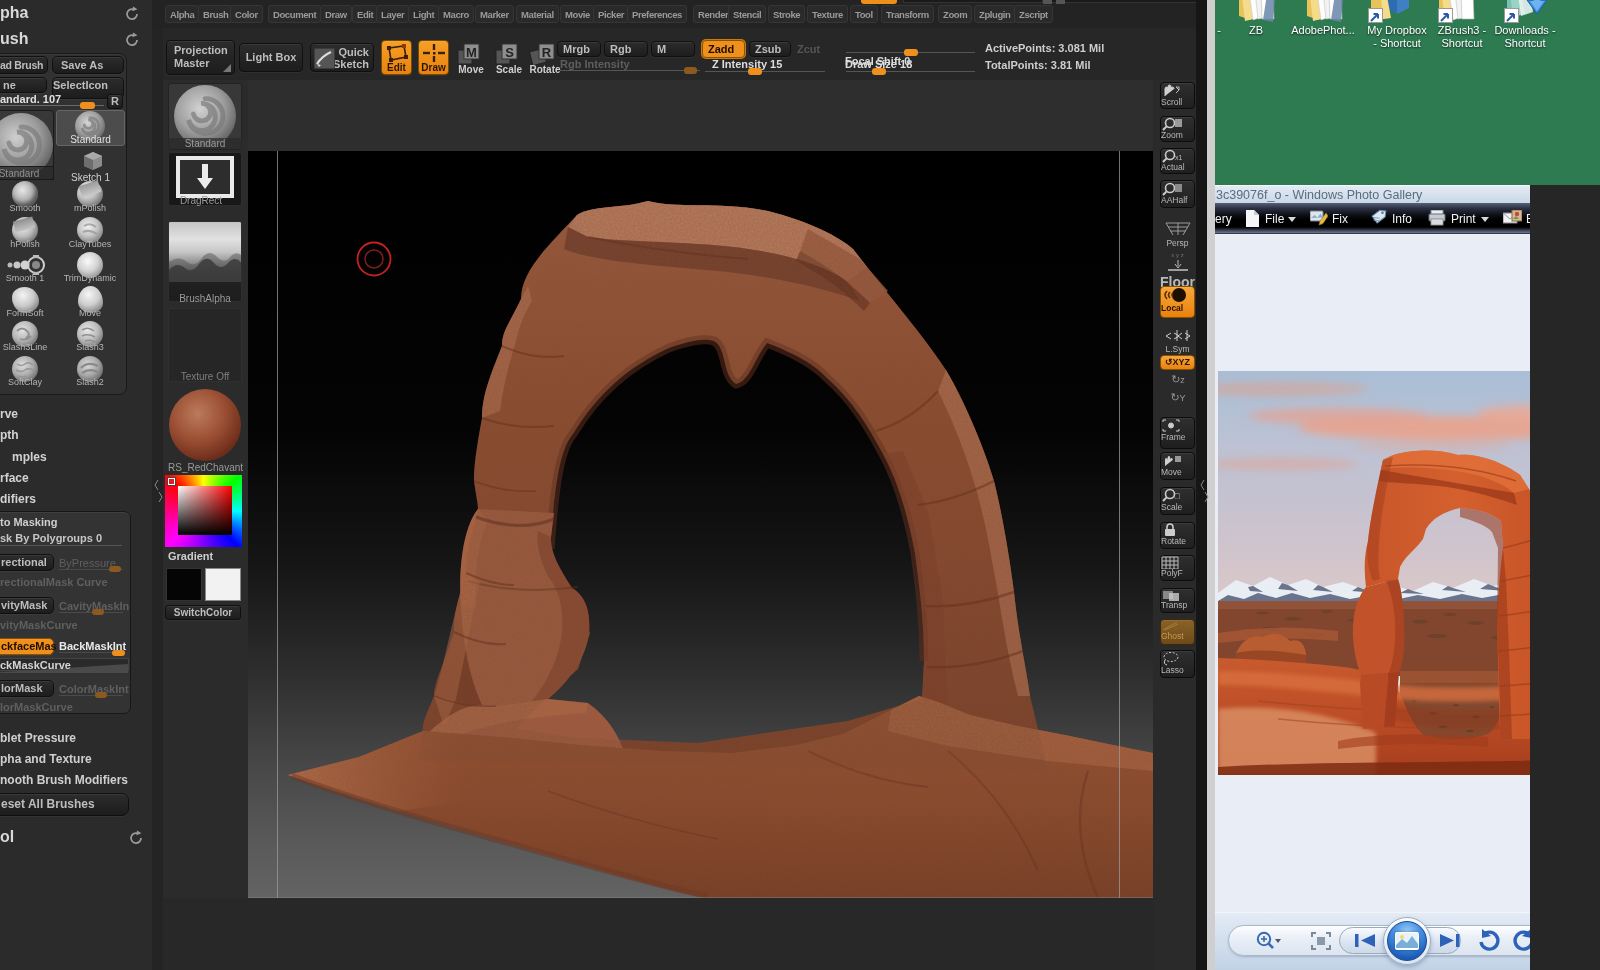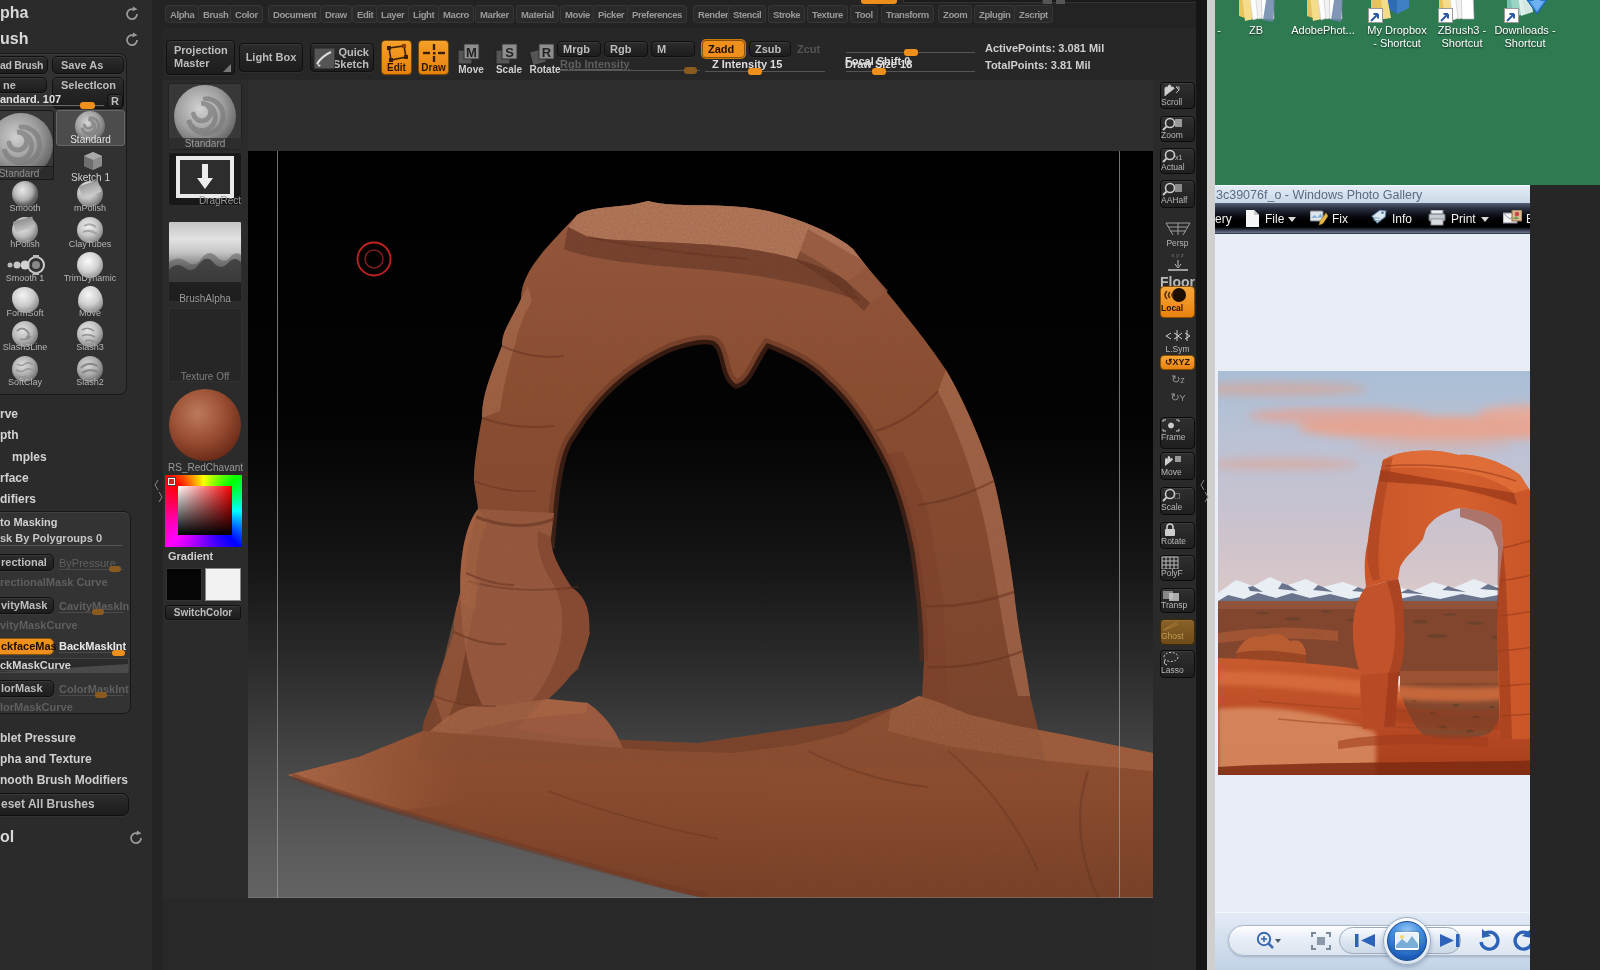--- a/index.html
+++ b/index.html
@@ -103,21 +103,21 @@
           <rect x="11" y="2" width="15" height="15" fill="#8e8e8e" stroke="#333"></rect>
           <text x="18.5" y="14.5" font-size="13" font-weight="bold" fill="#222" text-anchor="middle">R</text>
         </svg>
       <div class="blab" style="left:0;top:22px;width:34px;color:#cfcfcf;font-size:10px;font-weight:bold;">Rotate</div></div>
     <div class="zbtn" style="left:557px;top:41px;width:44px;height:16px;line-height:15px;padding-left:5px;">Mrgb</div>
     <div class="zbtn" style="left:604px;top:41px;width:44px;height:16px;line-height:15px;padding-left:5px;">Rgb</div>
     <div class="zbtn" style="left:651px;top:41px;width:44px;height:16px;line-height:15px;padding-left:5px;">M</div>
     <div class="zbtn" style="left:702px;top:40px;width:43px;height:18px;line-height:16px;background:#ef8f1c;border-color:#8a5200;color:#1c0e00;padding-left:5px;box-shadow:0 0 0 1px #c87b10;">Zadd</div>
     <div class="zbtn" style="left:749px;top:41px;width:42px;height:16px;line-height:15px;padding-left:5px;">Zsub</div>
     <div class="abs" style="left:797px;top:43px;color:#555;font-weight:bold;font-size:11px;">Zcut</div>
-    <div class="abs gray" style="left:560px;top:58px;font-weight:bold;font-size:11px;text-decoration:underline;">Rgb Intensity</div>
+    <div class="abs gray" style="left:560px;top:58px;font-weight:bold;font-size:11px;">Rgb Intensity</div>
     <div class="abs" style="left:560px;top:70px;width:140px;height:1px;background:#555;"></div>
     <div class="abs" style="left:684px;top:67px;width:13px;height:7px;background:#8a5a1e;border-radius:3px;"></div>
     <div class="abs" style="left:712px;top:58px;color:#ddd;font-weight:bold;font-size:11px;">Z Intensity 15</div>
     <div class="abs" style="left:705px;top:71px;width:120px;height:1px;background:#555;"></div>
     <div class="abs" style="left:748px;top:68px;width:14px;height:7px;background:#ef8f1c;border-radius:3px;"></div>
     <div class="abs" style="left:845px;top:39px;color:#ddd;font-weight:bold;font-size:11px;margin-top:16px;">Focal Shift 0</div>
     <div class="abs" style="left:846px;top:52px;width:129px;height:1px;background:#555;"></div>
     <div class="abs" style="left:904px;top:49px;width:14px;height:7px;background:#ef8f1c;border-radius:3px;"></div>
     <div class="abs" style="left:845px;top:58px;color:#ddd;font-weight:bold;font-size:11px;">Draw Size 18</div>
     <div class="abs" style="left:846px;top:71px;width:129px;height:1px;background:#555;"></div>
@@ -134,21 +134,21 @@
         <path d="M9 0.5 l4.5 2.8 -5 2z" fill="#9a9a9a"></path>
       </svg>
     <div class="abs" style="left:0;top:30px;color:#d8d8d8;font-size:16px;font-weight:bold;">ush</div>
     <svg class="abs" style="left:124px;top:32px;" width="16" height="16" viewBox="0 0 16 16">
         <path d="M13 8 A5 5 0 1 1 9.5 3.3" stroke="#9a9a9a" stroke-width="1.8" fill="none"></path>
         <path d="M9 0.5 l4.5 2.8 -5 2z" fill="#9a9a9a"></path>
       </svg>
     <div class="zbtn" style="left:-10px;top:56px;width:58px;height:18px;line-height:16px;padding-left:9px;border-radius:5px;font-size:10.5px;letter-spacing:-0.3px;">ad Brush</div>
     <div class="zbtn" style="left:52px;top:56px;width:72px;height:18px;line-height:16px;padding-left:8px;border-radius:5px;">Save As</div>
     <div class="zbtn" style="left:-10px;top:77px;width:57px;height:16px;line-height:14px;padding-left:12px;border-radius:5px;">ne</div>
-    <div class="zbtn" style="left:52px;top:77px;width:72px;height:32px;line-height:14px;padding-left:8px;border-radius:5px;">SelectIcon</div>
+    <div class="zbtn" style="left:52px;top:77px;width:72px;height:22px;line-height:14px;border-radius:5px;">SelectIcon</div>
     <div class="abs" style="left:0;top:93px;color:#e0e0e0;font-size:11px;font-weight:bold;">andard. 107</div>
     <div class="abs" style="left:0;top:105px;width:104px;height:1px;background:#6a6a6a;"></div>
     <div class="abs" style="left:80px;top:102px;width:15px;height:7px;background:#ef8f1c;border-radius:3px;"></div>
     <div class="zbtn" style="left:107px;top:94px;width:16px;height:15px;line-height:13px;text-align:center;border-radius:3px;">R</div>
 
     <div class="abs" style="left:-16px;top:110px;width:70px;height:70px;background:#383838;border:1px solid #1a1a1a;border-radius:4px;overflow:hidden;">
       <div class="abs" style="left:4px;top:2px;width:64px;height:64px;border-radius:50%;background:radial-gradient(circle at 42% 38%,#cfcfcf,#9a9a9a 45%,#5e5e5e 78%,#3c3c3c);"></div>
       <svg class="abs" style="left:4px;top:2px;" width="64" height="64" viewBox="0 0 64 64">
           <path d="M32 14 a18 18 0 1 1 -17 22 a14 14 0 1 0 13 -17 a9 9 0 1 1 -8 11" fill="none" stroke="#787878" stroke-width="5" opacity="0.65" stroke-linecap="round"></path>
         </svg>
@@ -271,21 +271,21 @@
     <div class="abs" style="left:11px;top:5px;width:62px;height:62px;border-radius:50%;background:radial-gradient(circle at 42% 38%,#d2d2d2,#9e9e9e 45%,#606060 78%,#3e3e3e);"></div>
     <svg class="abs" style="left:11px;top:5px;" width="62" height="62" viewBox="0 0 64 64">
         <path d="M32 14 a18 18 0 1 1 -17 22 a14 14 0 1 0 13 -17 a9 9 0 1 1 -8 11" fill="none" stroke="#777" stroke-width="5" opacity=".65" stroke-linecap="round"></path>
       </svg>
     <div class="blab" style="left:5px;top:58px;width:74px;color:#9a9a9a;font-size:10px;background:rgba(42,42,42,.7);">Standard</div>
     <div class="abs" style="left:5px;top:72px;width:74px;height:54px;background:#181818;border:1px solid #2e2e2e;border-radius:3px;"></div>
     <div class="abs" style="left:13px;top:76px;width:58px;height:42px;border:4px solid #e9e9e9;background:#2d2d2d;"></div>
     <svg class="abs" style="left:33px;top:84px;" width="18" height="28" viewBox="0 0 18 28">
         <path d="M6 0 h6 v14 h5 l-8 11 -8 -11 h5z" fill="#ececec"></path>
       </svg>
-    <div class="blab" style="left:20px;top:115px;width:74px;color:#9a9a9a;font-size:10px;">DragRect</div>
+    <div class="blab" style="left:1px;top:115px;width:74px;color:#9a9a9a;font-size:10px;">DragRect</div>
     <div class="abs" style="left:5px;top:141px;width:74px;height:81px;border:1px solid #2e2e2e;border-radius:2px;background:linear-gradient(#c4c4c4 0%,#e2e2e2 22%,#c6c6c6 38%,#8e8e8e 52%,#4a4a4a 66%,#262626 82%,#1d1d1d 100%);overflow:hidden;">
       <svg width="74" height="81">
           <path d="M0 48 q8 -9 16 -2 q7 6 14 -4 q8 -10 15 -1 q7 8 14 0 q8 -9 15 2 L74 81 L0 81 Z" fill="#1f1f1f" opacity=".85"></path>
           <path d="M0 40 q10 -7 18 0 q8 6 14 -3 q8 -11 16 -2 q8 8 14 -1 q6 -6 12 1 L74 60 L0 60Z" fill="#555" opacity=".5"></path>
         </svg></div>
     <div class="blab" style="left:5px;top:213px;width:74px;color:#9a9a9a;font-size:10px;">BrushAlpha</div>
     <div class="abs" style="left:5px;top:228px;width:74px;height:74px;background:#262626;border:1px solid #303030;border-radius:2px;"></div>
     <div class="blab" style="left:5px;top:291px;width:74px;color:#7e7e7e;font-size:10px;">Texture Off</div>
     <div class="abs" style="left:6px;top:309px;width:72px;height:72px;border-radius:50%;background:radial-gradient(circle at 40% 34%,#bd7a5c,#9a4f33 42%,#6e2d1a 74%,#4a1c0f);"></div>
     <div class="blab" style="left:5px;top:382px;width:74px;color:#9a9a9a;font-size:10px;">RS_RedChavant</div>

